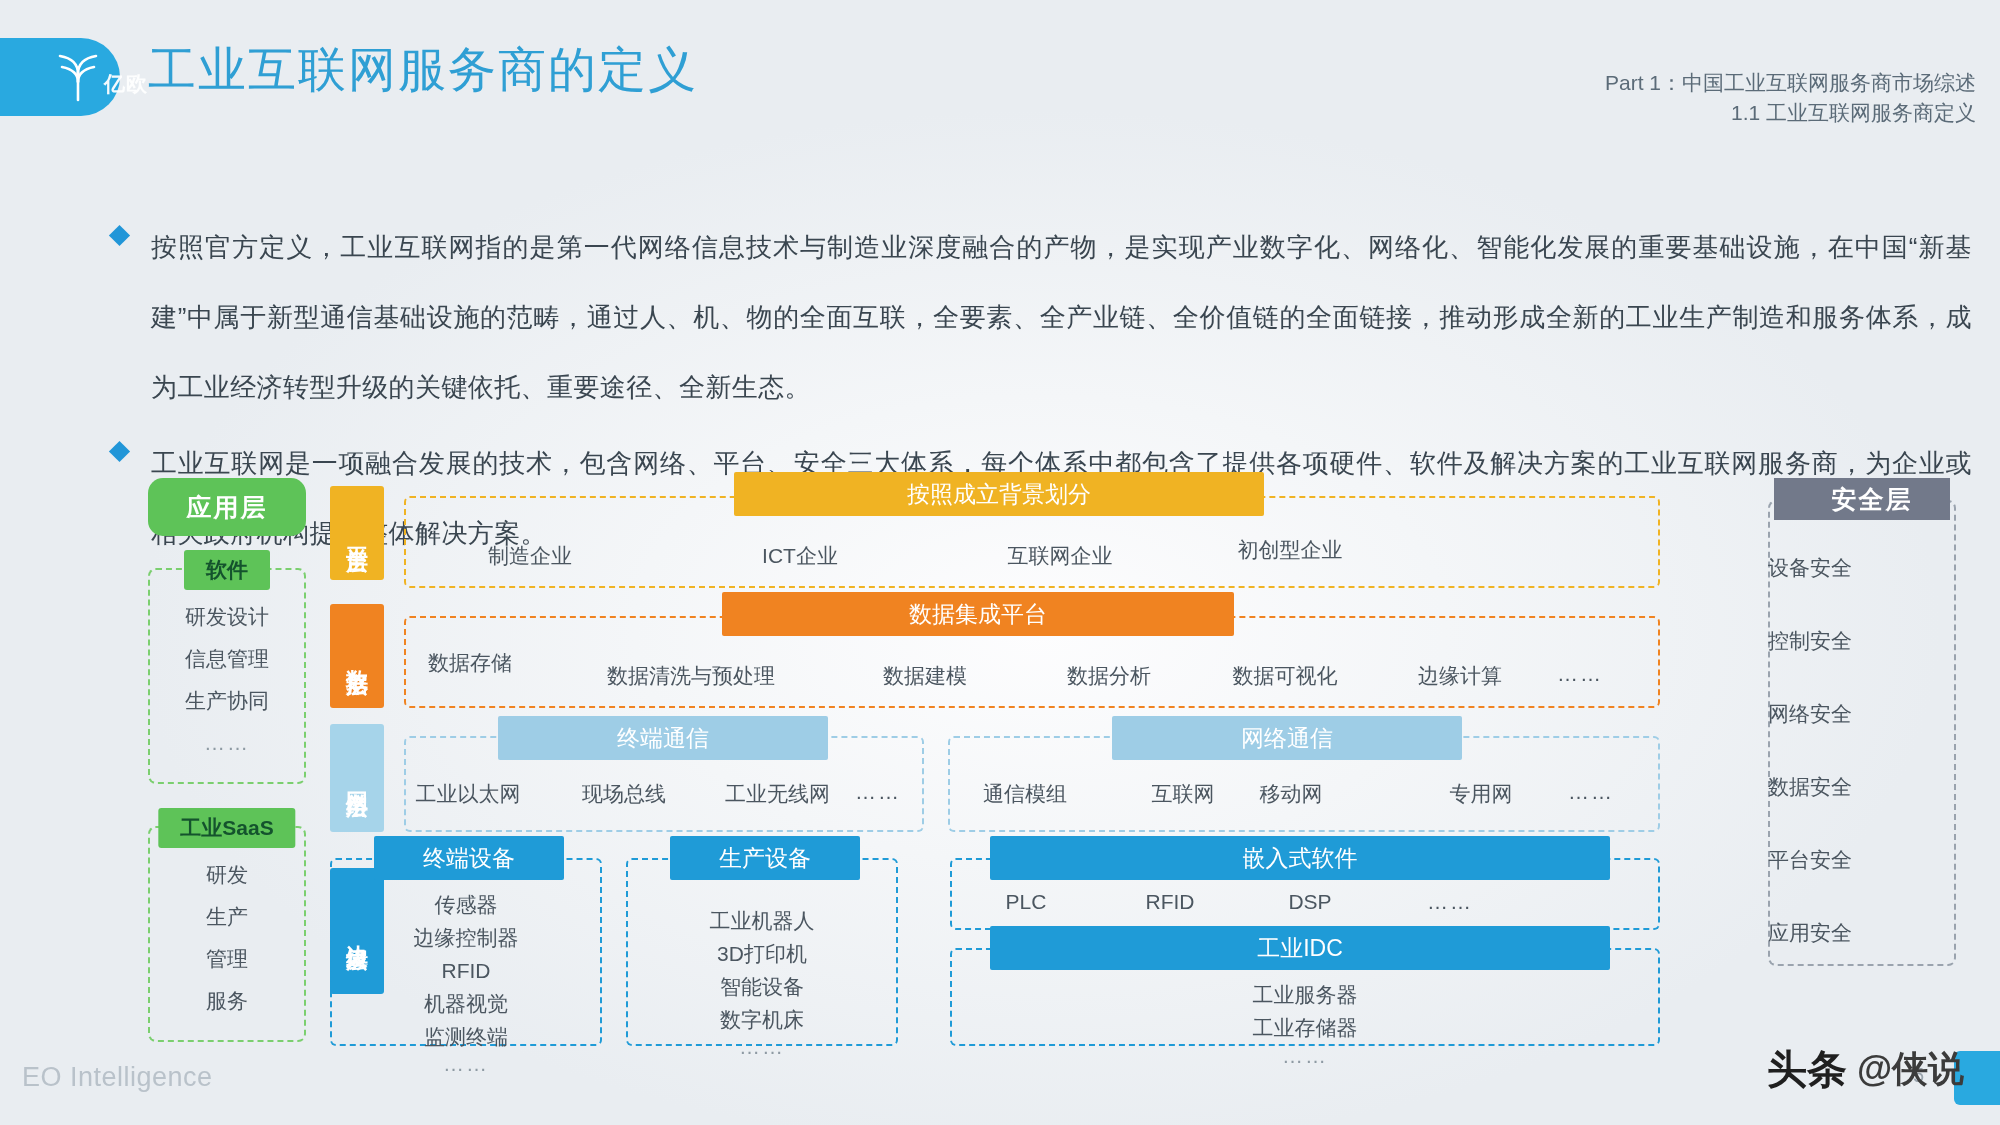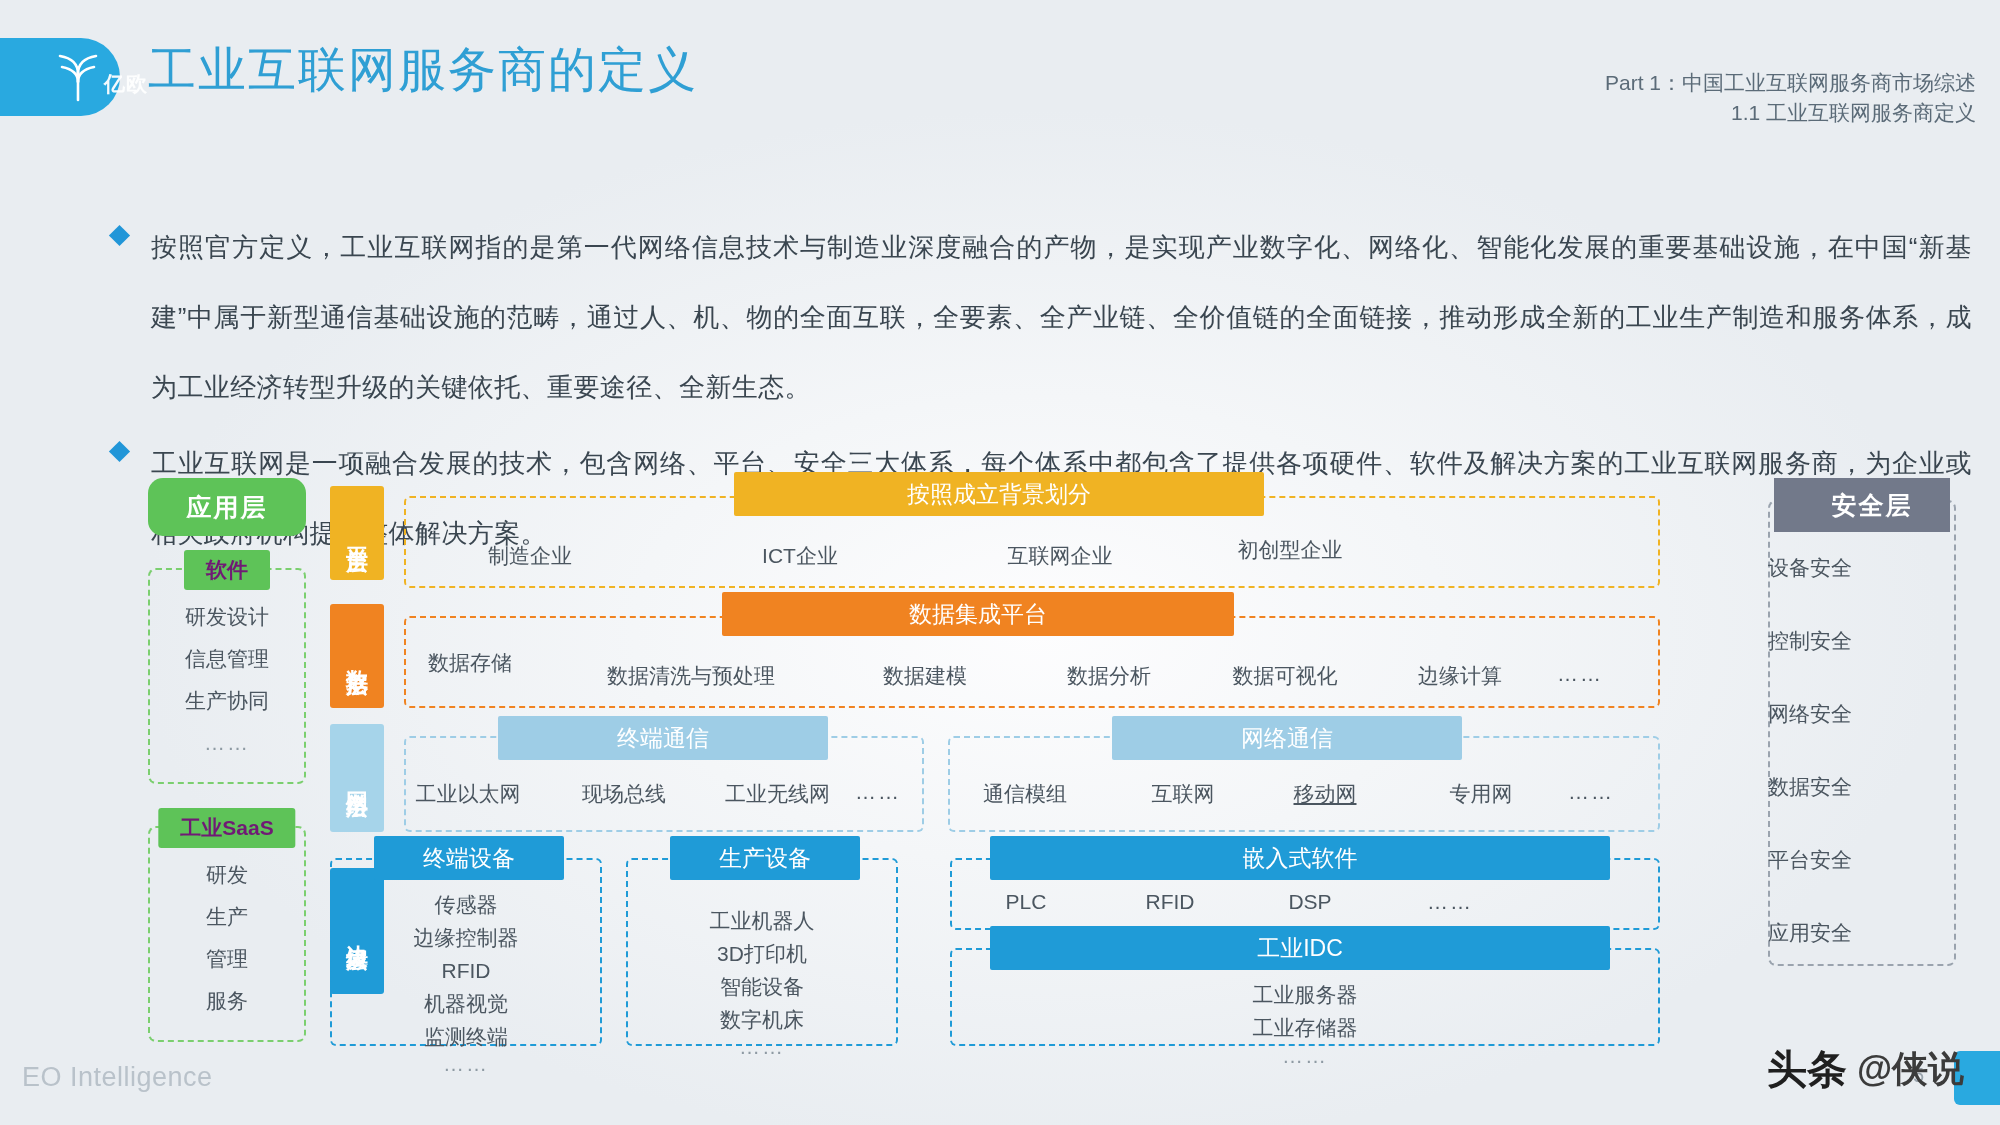--- a/index.html
+++ b/index.html
@@ -66,21 +66,21 @@
     display: flex; align-items: center; justify-content: center;
     color: #fff; font-size: 25px; font-weight: bold; letter-spacing: 2px;
   }
   .grp-green {
     position: relative; margin-top: 28px;
     border: 2px dashed #7bcf6f; border-radius: 8px;
     padding: 26px 6px 18px;
   }
   .grp-chip {
     position: absolute; left: 50%; top: -20px; transform: translateX(-50%);
-    background: #5ec358; color: #701a75; font-size: 21px; font-weight: bold;
+    background: #5ec358; color: #14532d; font-size: 21px; font-weight: bold;
     padding: 6px 22px; border-radius: 3px; white-space: nowrap;
   }
   .grp-item {
     text-align: center; font-size: 21px; color: #4b5660; line-height: 42px;
   }
   .dots { letter-spacing: 2px; color: #8e9aa3; }
 
   
   .mid { position: absolute; left: 330px; top: 0; width: 1400px; }
   .row { position: relative; }
@@ -119,21 +119,21 @@
     white-space: nowrap; text-align: center;
   }
   .stackitems {
     position: absolute; text-align: center; font-size: 21px;
     color: #4b5660; line-height: 33px; width: 100%;
   }
 
   
   .sec-col { position: absolute; left: 1768px; top: 0; width: 188px; }
   .sec-head {
-    position: absolute; left: 6px; top: 0; width: 176px; height: 54px;
+    position: absolute; left: 6px; top: 0; width: 176px; height: 42px;
     background: #72798a; color: #fff; font-size: 25px; font-weight: bold;
     display: flex; align-items: center; justify-content: center; letter-spacing: 2px;
     z-index: 2;
     padding-left: 20px;
   }
   .sec-box {
     position: absolute; left: 0; top: 22px; width: 188px; height: 466px;
     border: 2px dashed #9aa3ae; border-radius: 8px;
   }
   .sec-item {
@@ -255,21 +255,21 @@
           <div class="item" style="left:214px;top:64px;width:160px;">现场总线</div>
           <div class="item" style="left:360px;top:64px;width:175px;">工业无线网</div>
           <div class="item dots" style="left:508px;top:64px;width:80px;">……</div>
         </div>
 
         <div class="dash-box dash-blue-l" style="left:618px;top:20px;width:712px;height:96px;"></div>
         <div class="cap cap-blue-l" style="left:782px;top:0px;width:350px;">网络通信</div>
         <div>
           <div class="item" style="left:600px;top:64px;width:190px;">通信模组</div>
           <div class="item" style="left:778px;top:64px;width:150px;">互联网</div>
-          <div class="item" style="left:910px;top:64px;width:170px;text-decoration:underline;">移动网</div>
+          <div class="item" style="left:876px;top:64px;width:170px;">移动网</div>
           <div class="item" style="left:1066px;top:64px;width:170px;">专用网</div>
           <div class="item dots" style="left:1216px;top:64px;width:90px;">……</div>
         </div>
       </div>
 
       <div class="row" style="height:230px;">
         <div class="side-tab tab-blue" style="top:32px;height:126px;">边缘层</div>
 
         <div class="dash-box dash-blue" style="left:0px;top:22px;width:272px;height:188px;"></div>
         <div class="cap cap-blue" style="left:44px;top:0px;width:190px;">终端设备</div>

